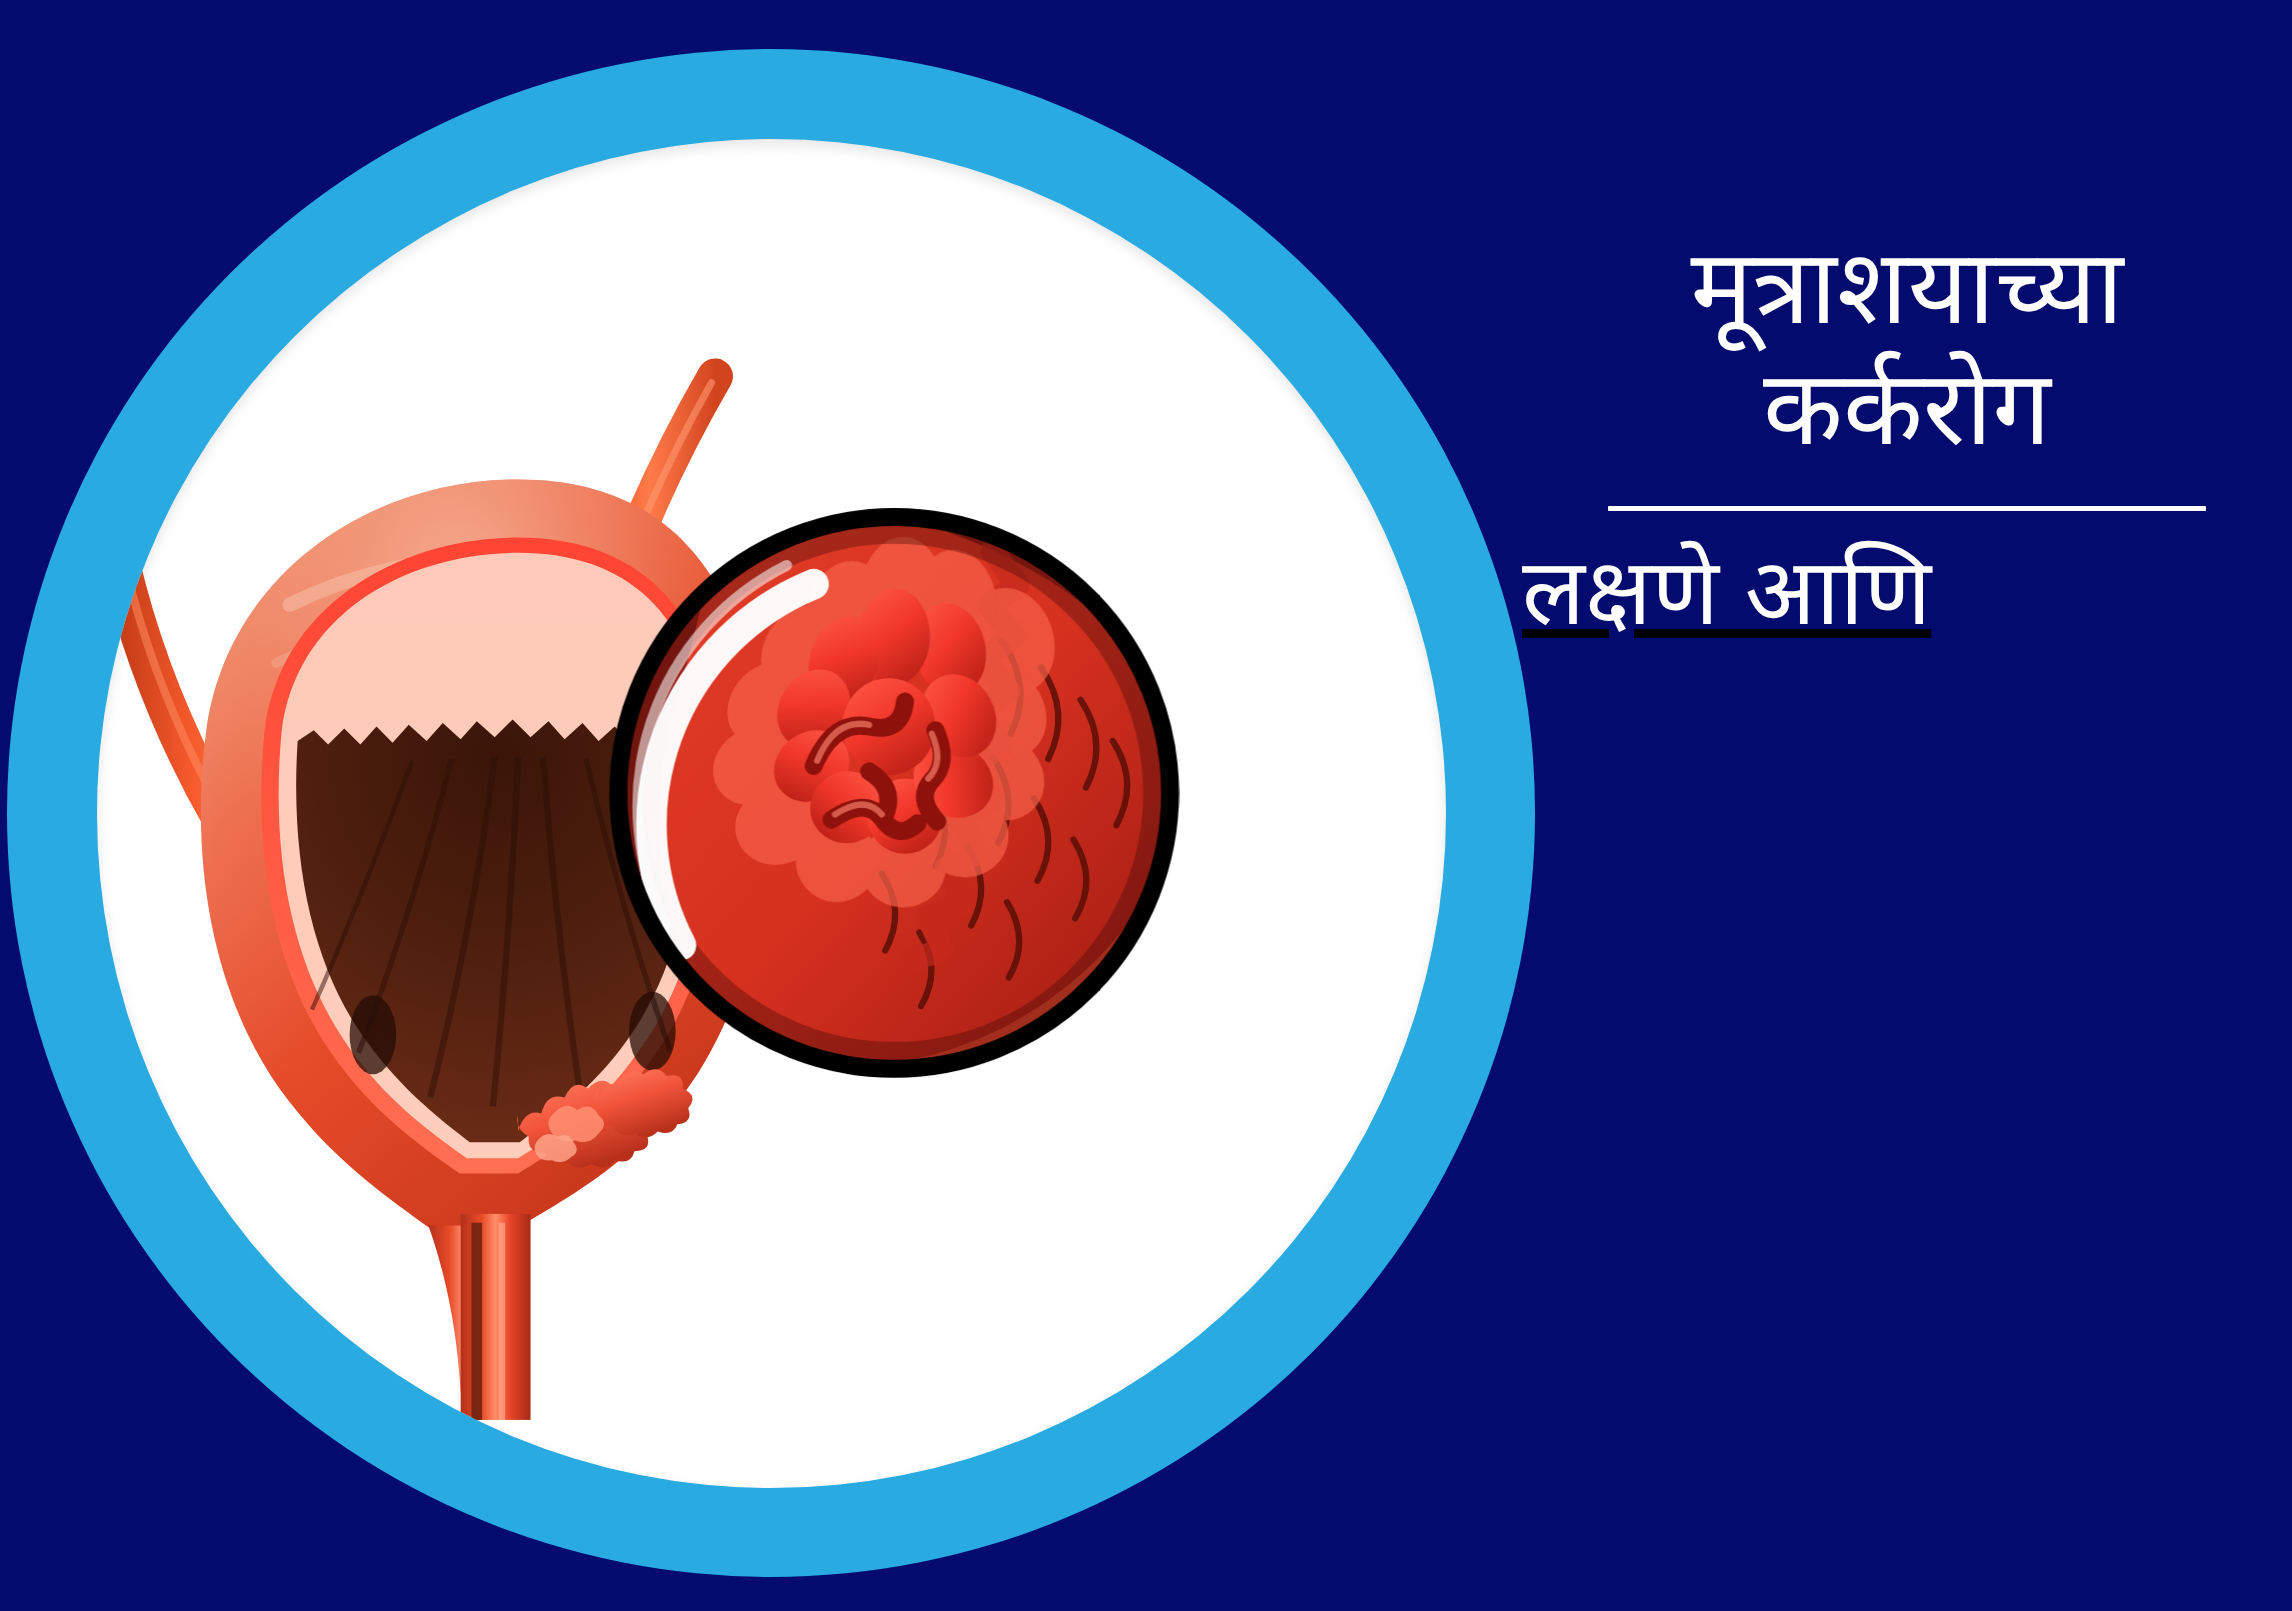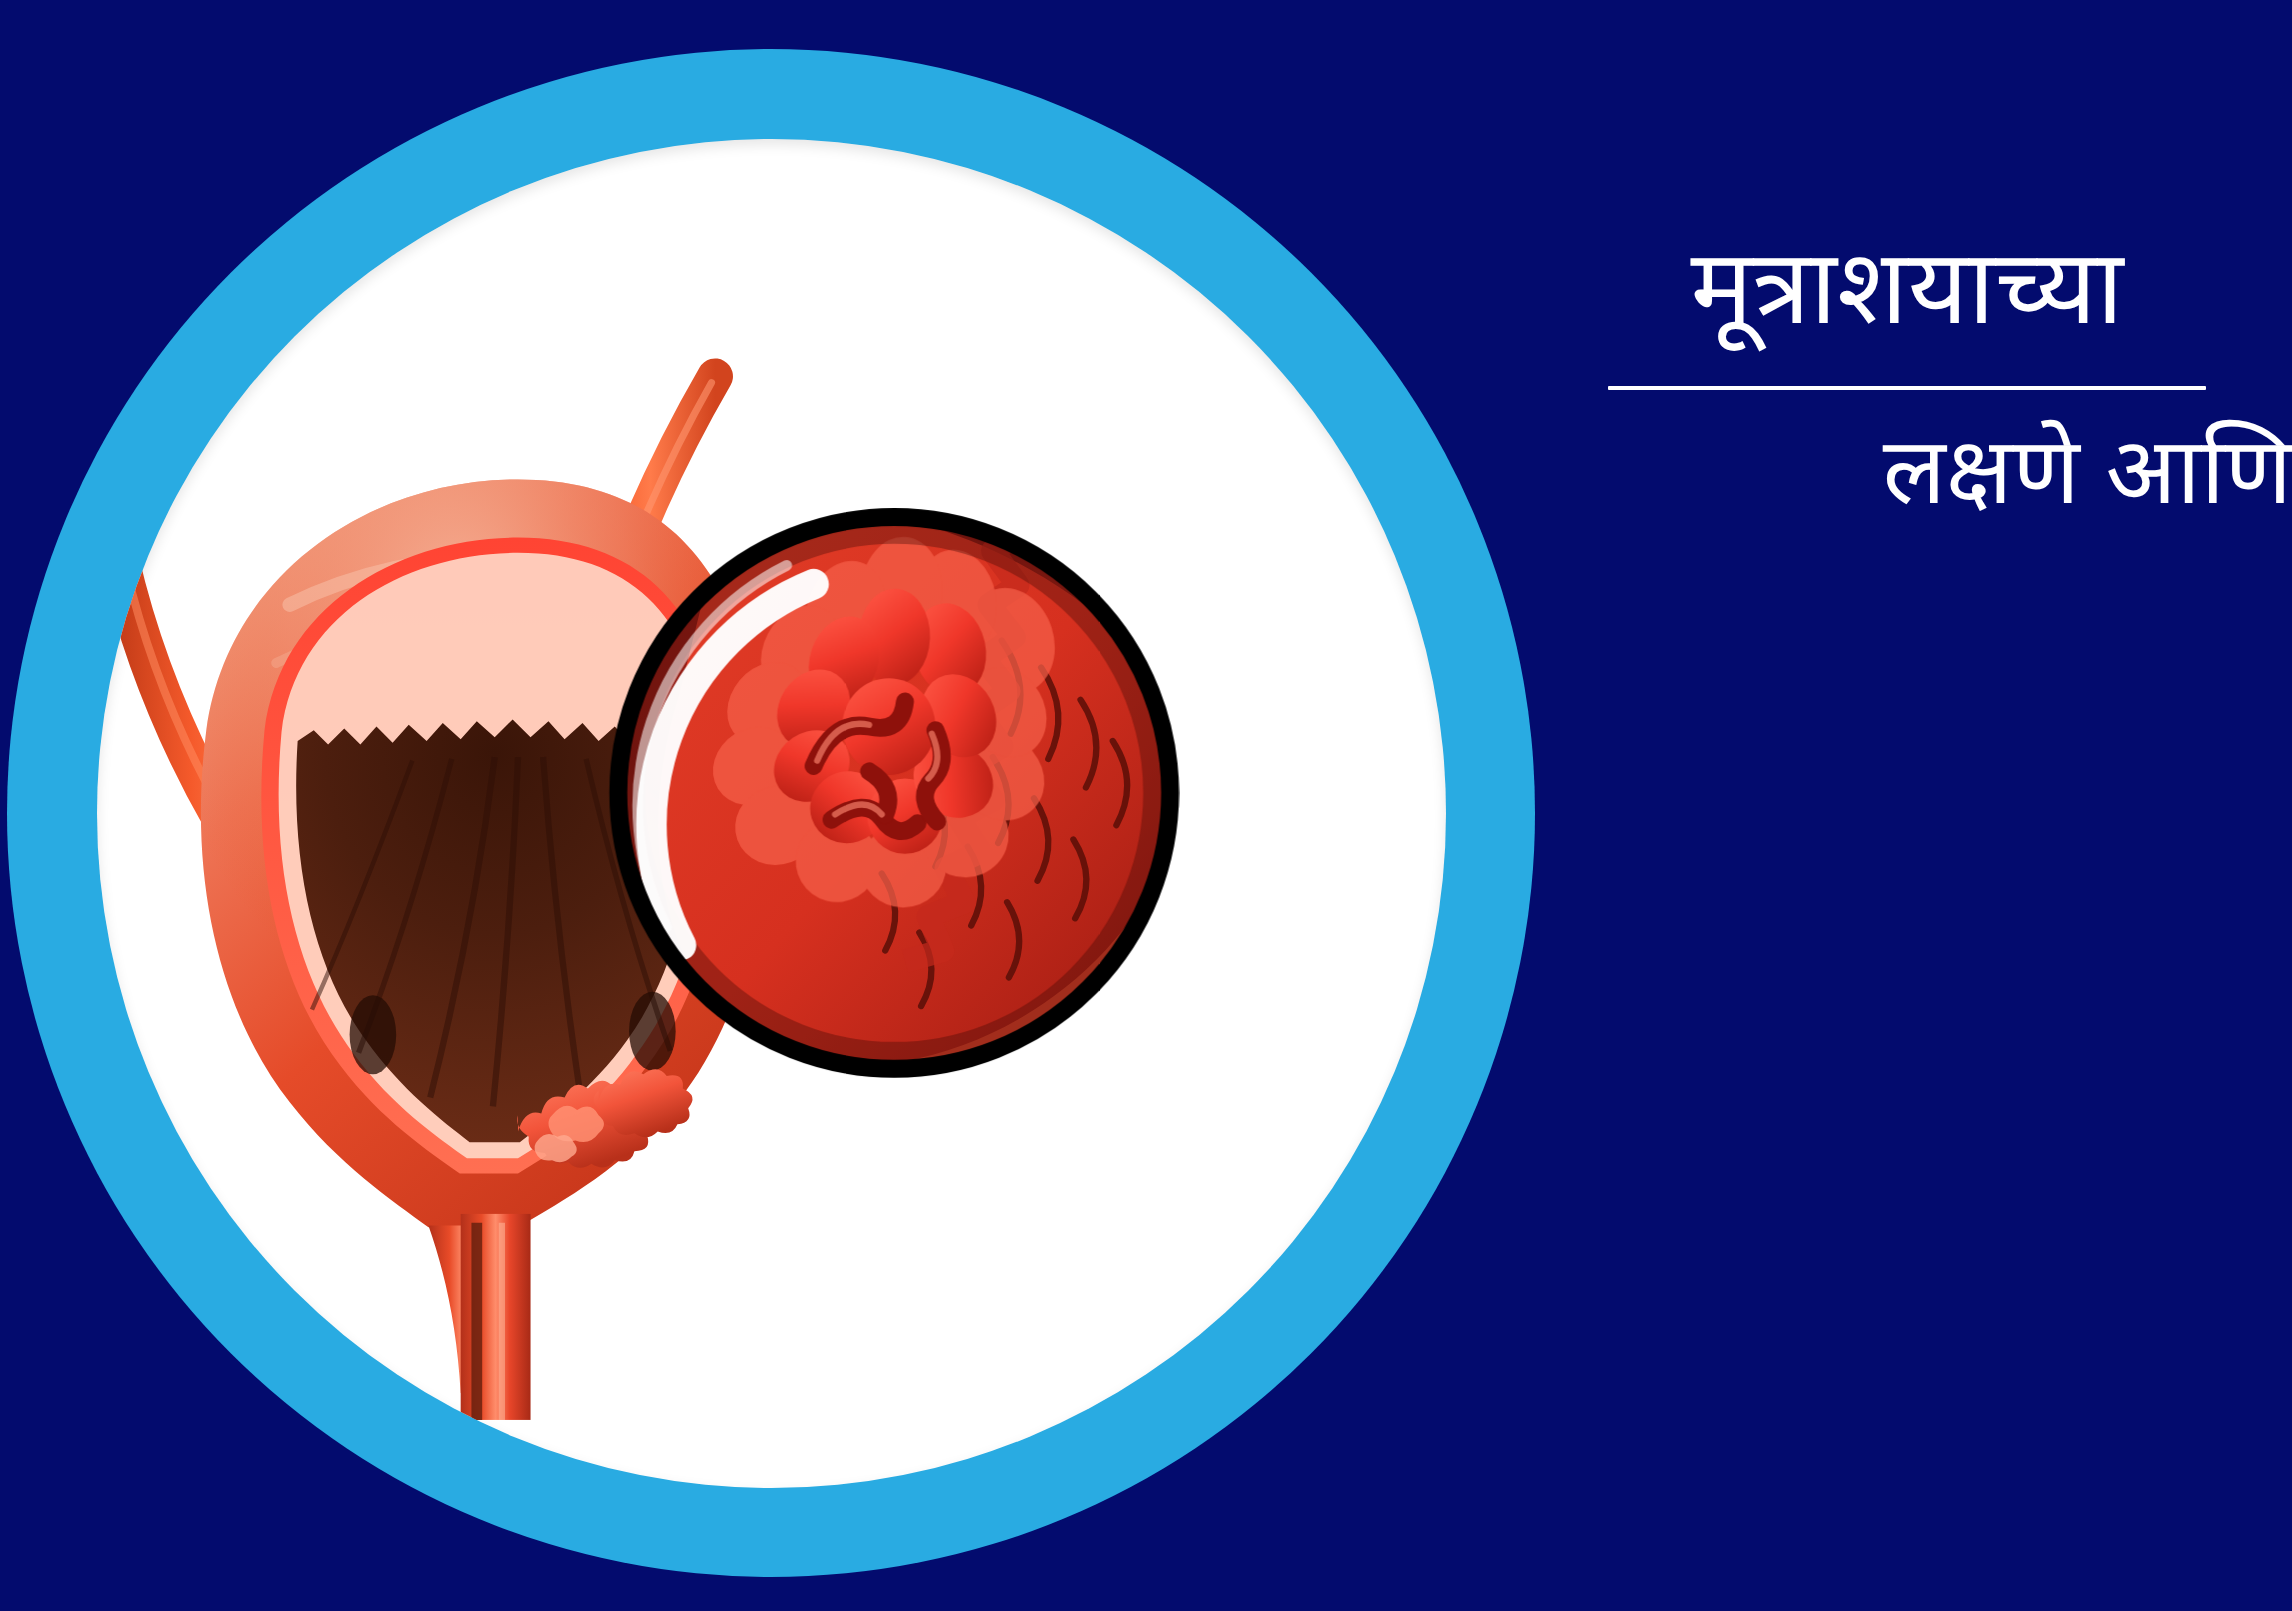--- a/index.html
+++ b/index.html
@@ -64,21 +64,21 @@
     white-space:nowrap;
   }
   .divider{
     width:598px;height:4.5px;
     background:#ffffff;
     margin:38px 0 27px 0;
     border-radius:0.9px;
   }
   .sub-block{
     width:100%;
-    display:flex;flex-direction:column;align-items:flex-end;
+    display:flex;flex-direction:column;align-items:flex-start;text-decoration:underline;
   }
   .sub-line{
     color:#ffffff;
     font-family:"Liberation Sans", sans-serif;
     font-size:93px;
     line-height:1.18;
     font-weight:400;
     text-align:center;
     white-space:nowrap;
   }
@@ -366,20 +366,21 @@
         <circle cx="890" cy="730" r="308" fill="none" stroke="#000000" stroke-width="20"></circle>
       </g>
 
     </svg>
   </div>
 
   <div class="text-panel">
 
     <div class="title-block">
       <div class="title-line">मूत्राशयाच्या</div>
+      <div class="title-line">कर्करोग</div>
     </div>
 
     <div class="divider"></div>
 
     <div class="sub-block">
       <div class="sub-line">लक्षणे आणि</div>
     </div>
 
   </div>
 

